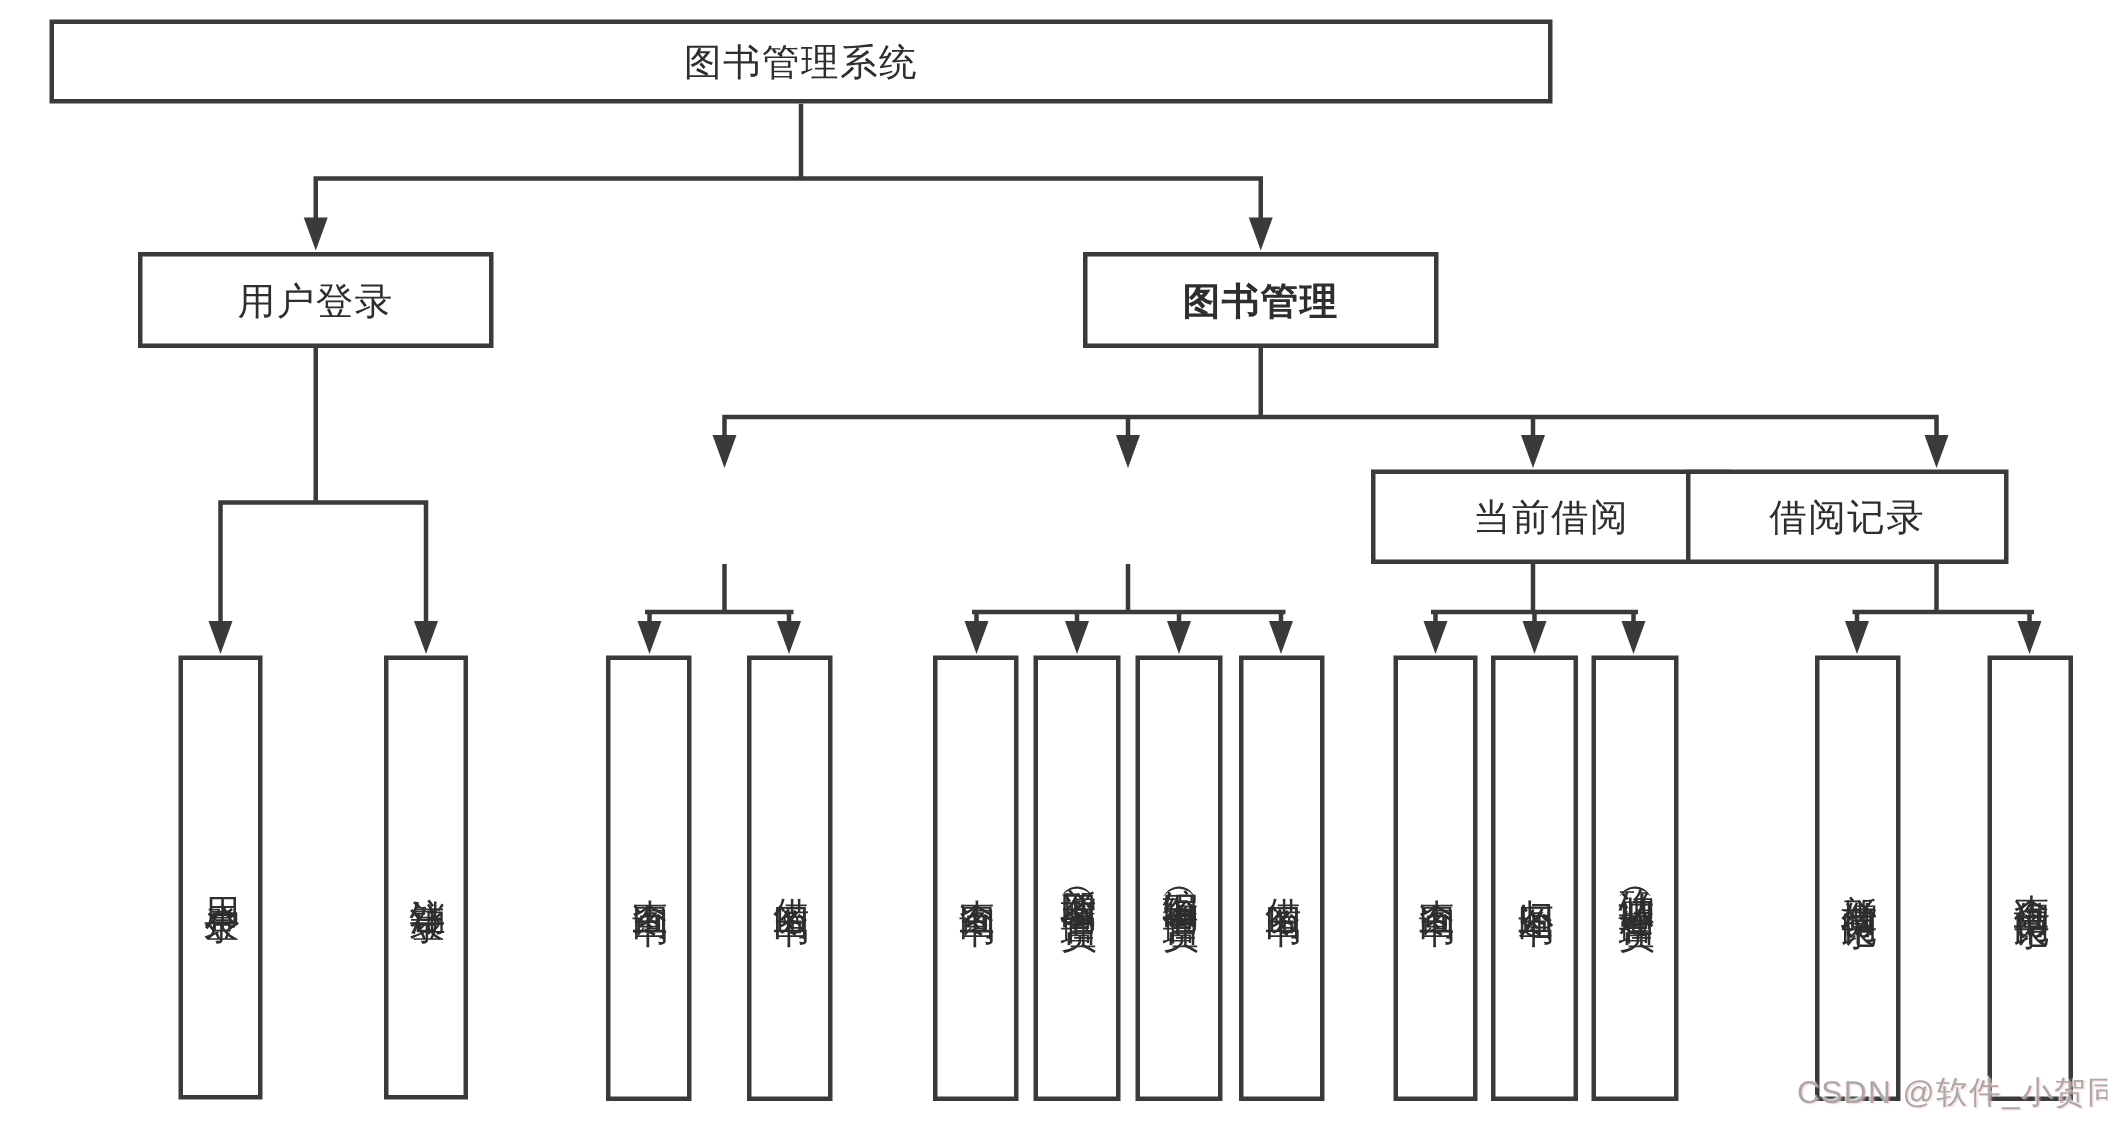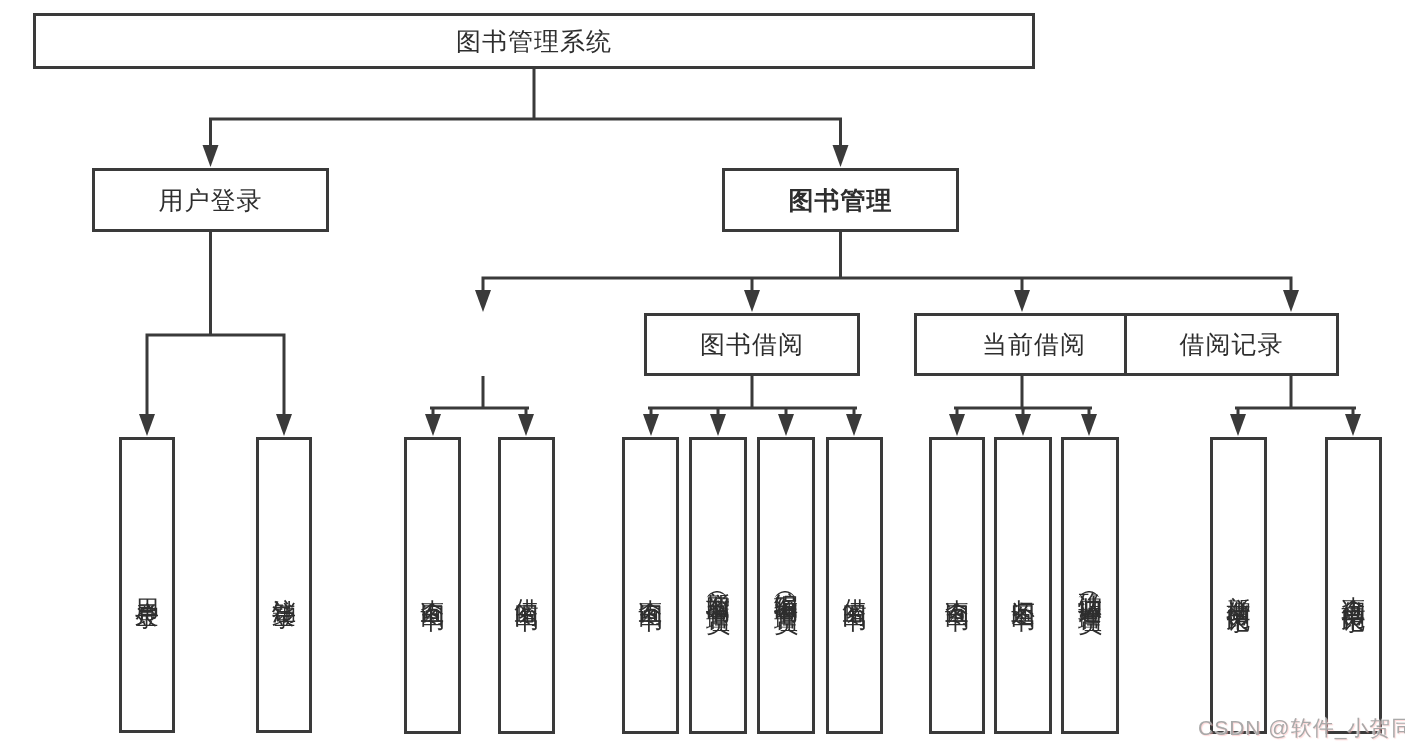--- a/index.html
+++ b/index.html
@@ -100,23 +100,20 @@
     <span>图书管理系统</span>
   </div>
 
   <div class="node h" style="left:80px; top:168px; width:237px; height:64px;">
     <span>用户登录</span>
   </div>
   <div class="node h" style="left:710px; top:168px; width:237px; height:64px;font-weight:bold;">
     <span>图书管理</span>
   </div>
 
-  <div class="node h" style="left:632px; top:313px; width:216px; height:63px;">
-    <span>图书借阅</span>
-  </div>
   <div class="node h" style="left:902px; top:313px; width:240px; height:63px;">
     <span>当前借阅</span>
   </div>
   <div class="node h" style="left:1112px; top:313px; width:215px; height:63px;">
     <span>借阅记录</span>
   </div>
 
   <div class="node v" style="left:107px; top:437px; width:56px; height:296px;">
     <span>用户登录</span>
   </div>

